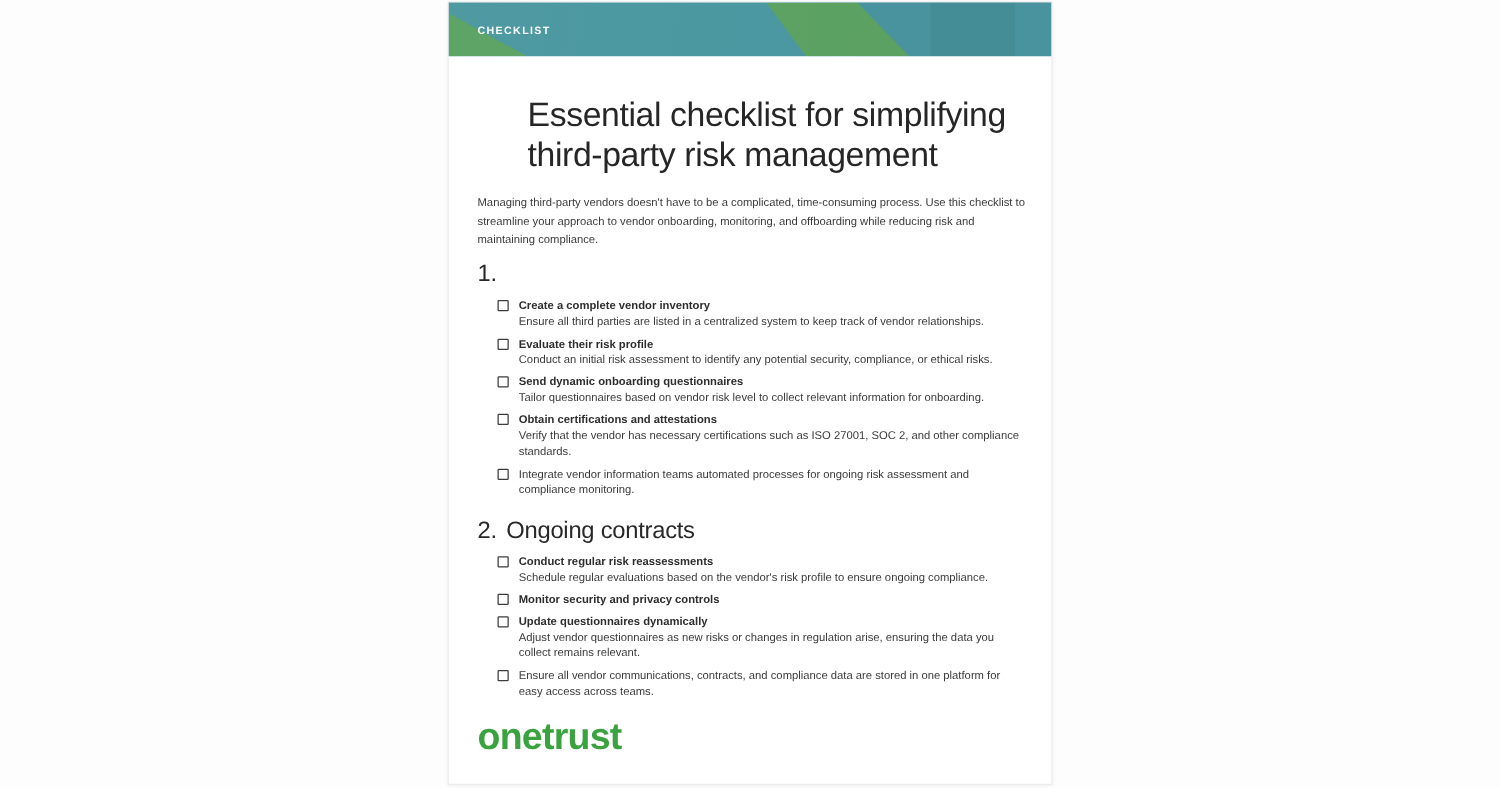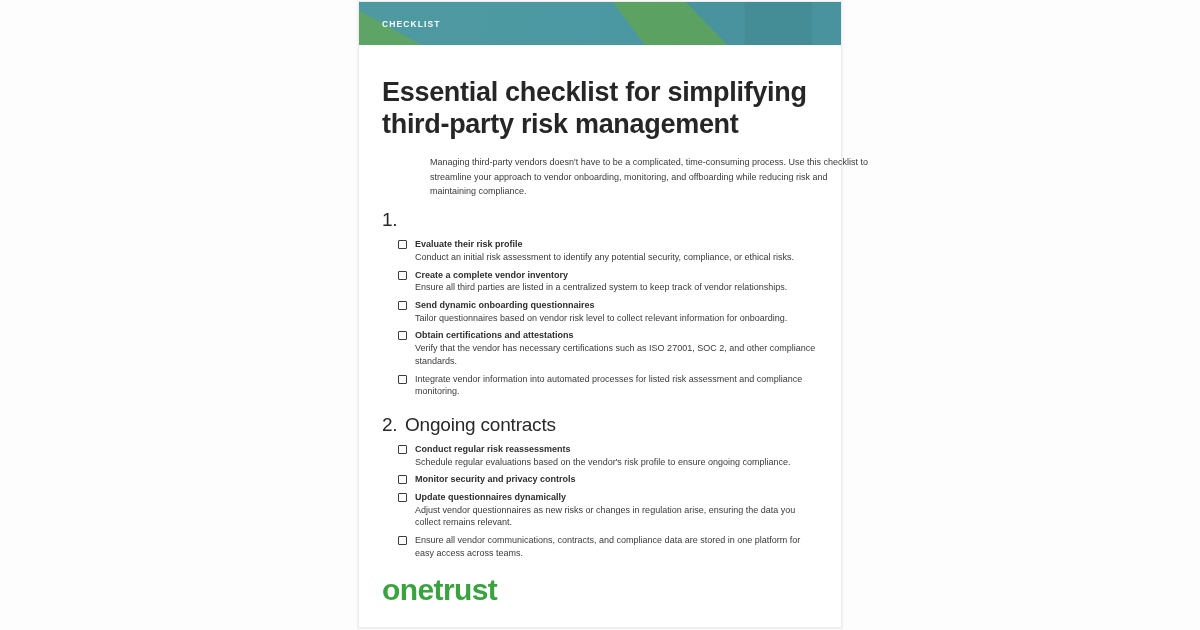--- a/index.html
+++ b/index.html
@@ -60,31 +60,31 @@
   
   .doc-body {
     flex: 1 1 auto;
     display: flex; flex-direction: column;
     padding: 0 22px 18px 23px;
   }
   .doc-title {
     margin-top: 32px;
     font-size: 27px;
     line-height: 1.17;
-    font-weight: 700;
+    font-weight: 400;
     letter-spacing: -0.3px;
     color: #262626;
+    margin-left: 40px;
   }
   .doc-intro {
     margin-top: 15px;
     width: 441px;
     font-size: 9px;
     line-height: 1.6;
     color: #3a3a3a;
-    margin-left: 48px;
   }
   .section-heading {
     display: flex;
     margin-top: 11px;
     font-size: 19px;
     font-weight: 400;
     color: #282828;
     letter-spacing: -0.2px;
   }
   .section-number { width: 23px; flex: 0 0 auto; }
@@ -151,49 +151,49 @@
       <p class="doc-intro">Managing third-party vendors doesn't have to be a complicated, time-consuming process. Use this checklist to streamline your approach to vendor onboarding, monitoring, and offboarding while reducing risk and maintaining compliance.</p>
 
       <div class="section-heading">
         <span class="section-number">1.</span>
       </div>
 
       <div class="checklist">
         <div class="check-item">
           <span class="checkbox"></span>
           <div class="item-text">
+            <div class="item-label">Create a complete vendor inventory</div>
+            <div class="item-desc">Ensure all third parties are listed in a centralized system to keep track of vendor relationships.</div>
+          </div>
+        </div>
+        <div class="check-item">
+          <span class="checkbox"></span>
+          <div class="item-text">
             <div class="item-label">Evaluate their risk profile</div>
             <div class="item-desc">Conduct an initial risk assessment to identify any potential security, compliance, or ethical risks.</div>
           </div>
         </div>
         <div class="check-item">
           <span class="checkbox"></span>
           <div class="item-text">
-            <div class="item-label">Create a complete vendor inventory</div>
-            <div class="item-desc">Ensure all third parties are listed in a centralized system to keep track of vendor relationships.</div>
-          </div>
-        </div>
-        <div class="check-item">
-          <span class="checkbox"></span>
-          <div class="item-text">
             <div class="item-label">Send dynamic onboarding questionnaires</div>
             <div class="item-desc">Tailor questionnaires based on vendor risk level to collect relevant information for onboarding.</div>
           </div>
         </div>
         <div class="check-item">
           <span class="checkbox"></span>
           <div class="item-text">
             <div class="item-label">Obtain certifications and attestations</div>
             <div class="item-desc">Verify that the vendor has necessary certifications such as ISO 27001, SOC 2, and other compliance standards.</div>
           </div>
         </div>
         <div class="check-item">
           <span class="checkbox"></span>
           <div class="item-text">
-            <div class="item-desc">Integrate vendor information into automated processes for listed risk assessment and compliance monitoring.</div>
+            <div class="item-desc">Integrate vendor information teams automated processes for ongoing risk assessment and compliance monitoring.</div>
           </div>
         </div>
       </div>
 
       <div class="section-heading">
         <span class="section-number">2.</span>
         <span>Ongoing contracts</span>
       </div>
 
       <div class="checklist">

